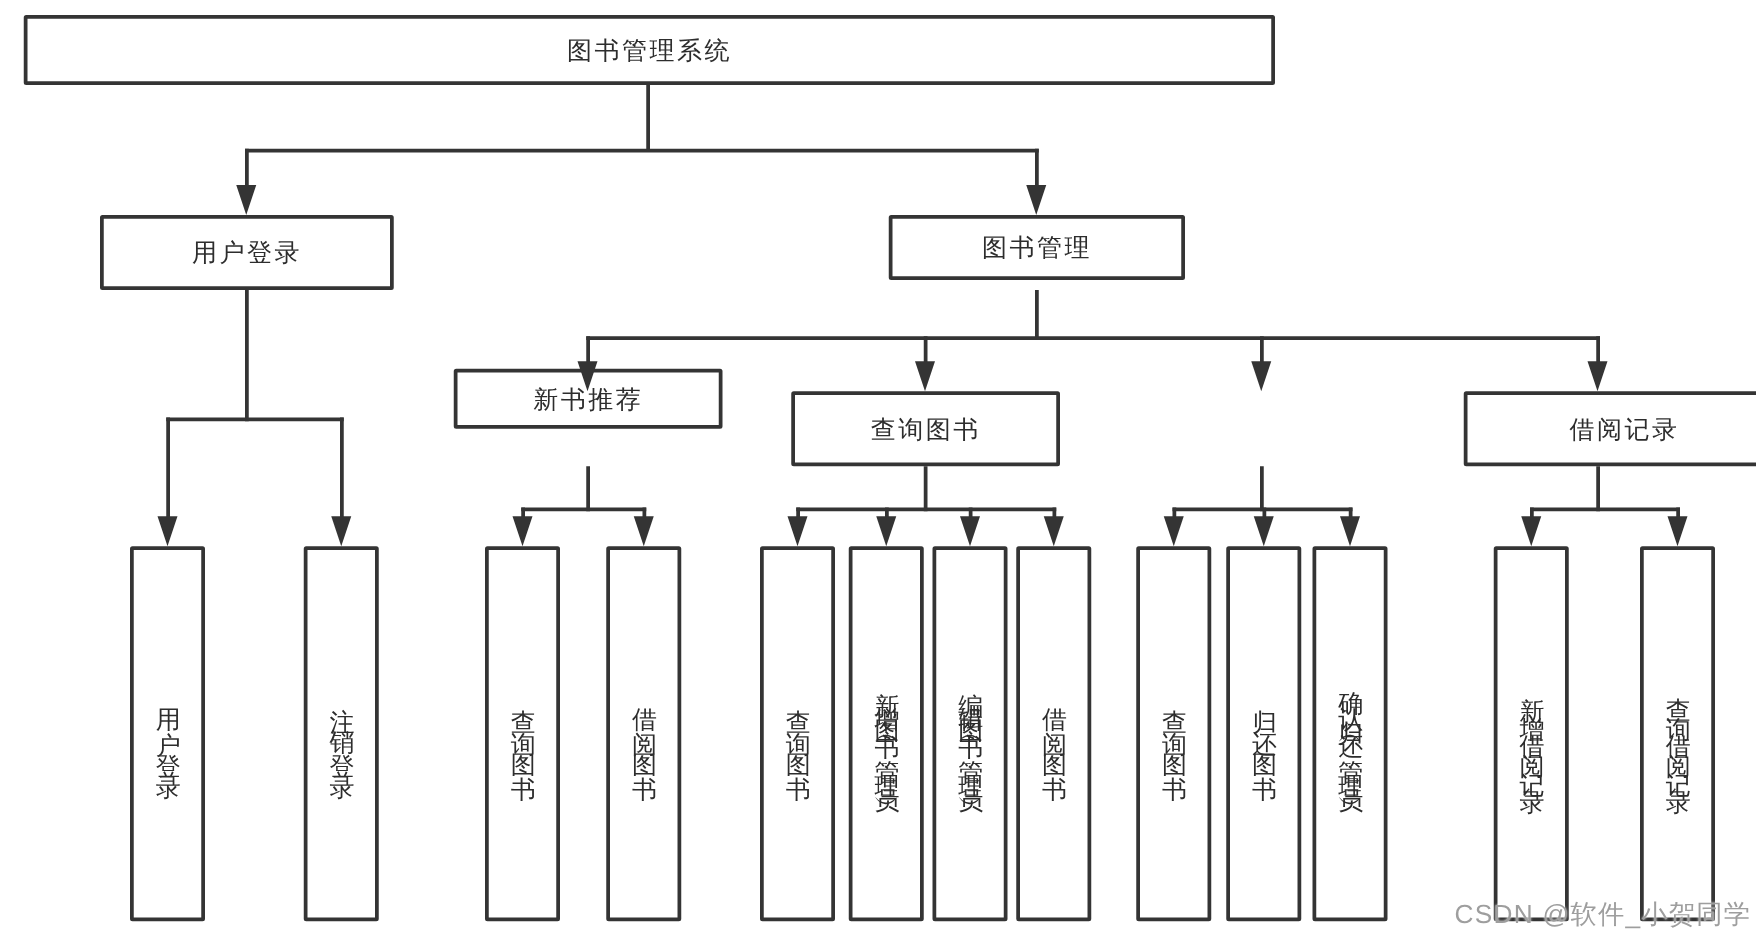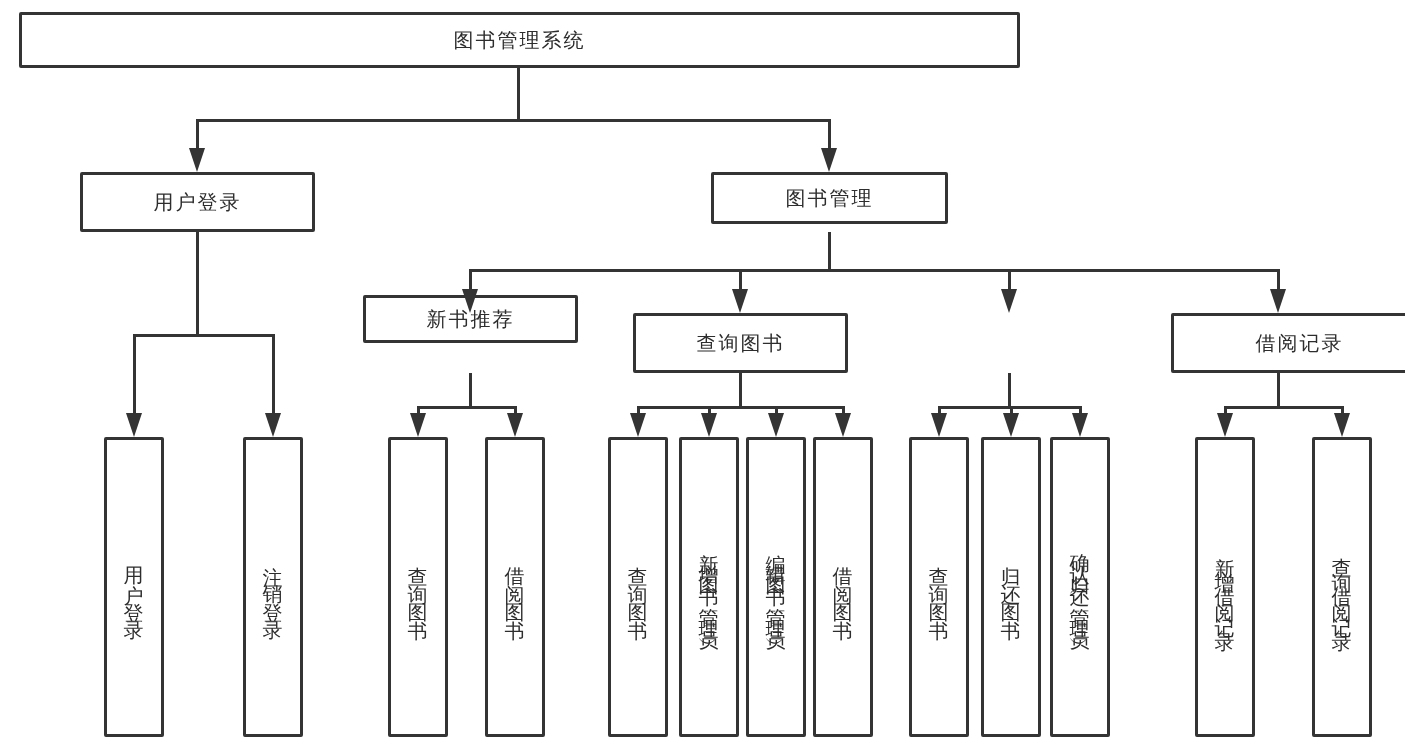--- a/index.html
+++ b/index.html
@@ -153,14 +153,15 @@
   <div class="ln" style="left:1079px;top:406px;width:3px;height:10px"></div>
   <div class="arw" style="left:1072px;top:413px"></div>
 
   <div class="ln" style="left:1277px;top:373px;width:3px;height:36px"></div>
   <div class="ln" style="left:1224px;top:406px;width:120px;height:3px"></div>
   <div class="ln" style="left:1224px;top:406px;width:3px;height:10px"></div>
   <div class="arw" style="left:1217px;top:413px"></div>
   <div class="ln" style="left:1341px;top:406px;width:3px;height:10px"></div>
   <div class="arw" style="left:1334px;top:413px"></div>
 
+  <div class="watermark">CSDN @软件_小贺同学</div>
 
 </div>
 
 </body></html>

